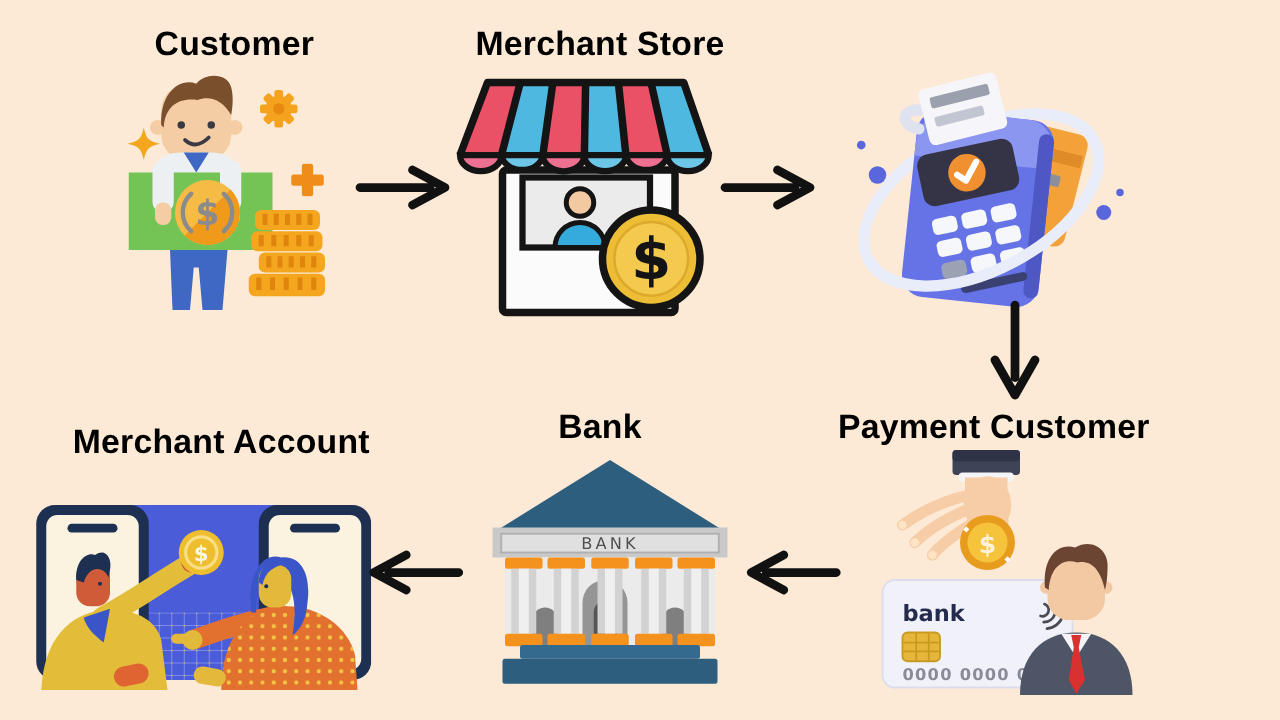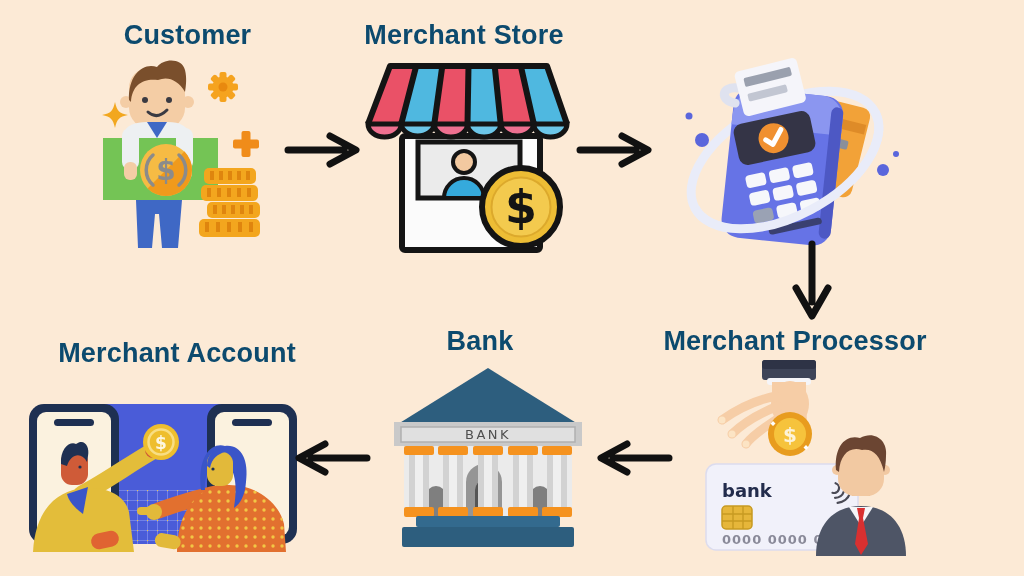--- a/index.html
+++ b/index.html
@@ -1,33 +1,33 @@
 <!DOCTYPE html>
 <html><head>
 <meta charset="utf-8">
 <style>
   html,body{margin:0;padding:0;}
   body{font-family:"Liberation Sans","DejaVu Sans",sans-serif;}
   .stage{position:relative;width:1024px;height:576px;background:#fcead6;overflow:hidden;}
-  .node-title{position:absolute;font-weight:700;font-size:27px;color:#0c4a6e;text-align:center;letter-spacing:.2px;}
+  .node-title{position:absolute;font-weight:700;font-size:27px;color:#000000;text-align:center;letter-spacing:.2px;}
   .illus{position:absolute;}
   .illus svg{display:block;width:100%;height:100%;}
   .arrow{position:absolute;}
   svg text{font-family:"DejaVu Sans","Liberation Sans",sans-serif;}
 </style>
 </head>
 <body>
 
 <div class="stage">
 
   <div class="node-title" style="left:60px;top:20px;width:255px;">Customer</div>
-  <div class="node-title" style="left:324px;top:20px;width:280px;">Merchant Store</div>
+  <div class="node-title" style="left:340px;top:20px;width:280px;">Merchant Store</div>
   <div class="node-title" style="left:27px;top:338px;width:300px;">Merchant Account</div>
   <div class="node-title" style="left:380px;top:326px;width:200px;">Bank</div>
-  <div class="node-title" style="left:645px;top:326px;width:300px;">Merchant Processor</div>
+  <div class="node-title" style="left:645px;top:326px;width:300px;">Payment Customer</div>
 
   <div class="illus" style="left:88px;top:56px;width:195px;height:200px;">
     <svg viewBox="0 0 195 200">
 
       <path d="M27,46 C29,55 31,57 40,59 C31,61 29,63 27,72 C25,63 23,61 14,59 C23,57 25,55 27,46 Z" fill="#f2a71f"></path>
 
       <g transform="translate(135,31)">
         <g fill="#f5a31f">
           <rect x="-3.5" y="-15" width="7" height="8" rx="2"></rect>
           <rect x="-3.5" y="-15" width="7" height="8" rx="2" transform="rotate(45)"></rect>

